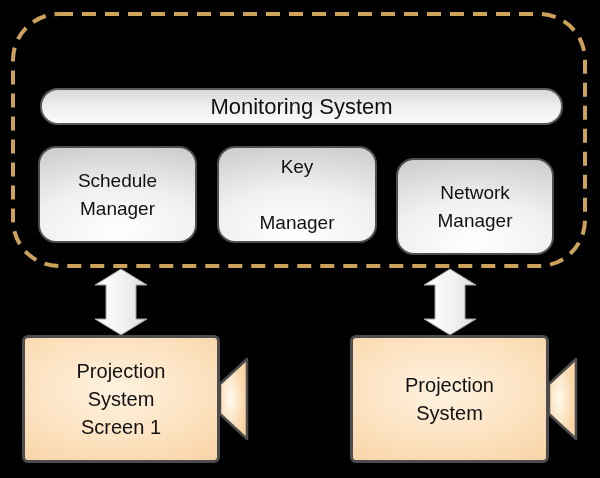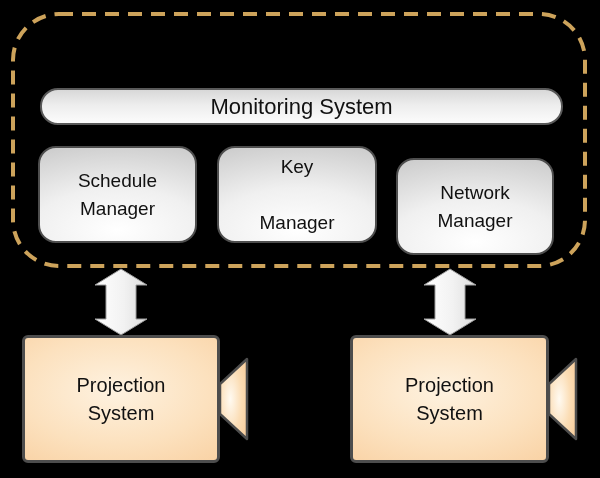--- a/index.html
+++ b/index.html
@@ -120,20 +120,21 @@
         <stop offset="0.55" stop-color="#f2f2f2"></stop>
         <stop offset="1" stop-color="#dddddd"></stop>
       </linearGradient>
     </defs>
     <polygon points="27,1 53,17 42,17 42,51 53,51 27,67 1,51 12,51 12,17 1,17" fill="url(#ag2)" stroke="#9e9e9e" stroke-width="1" stroke-linejoin="round"></polygon>
   </svg>
 
   <div class="abs proj-box proj-1">
     <span class="label-line">Projection</span>
     <span class="label-line">System</span>
+    <span class="label-line">Screen 1</span>
   </div>
 
   <svg class="abs lens lens-1" viewBox="0 0 31 84" xmlns="http://www.w3.org/2000/svg">
     <defs>
       <radialGradient id="cg1" cx="0.38" cy="0.5" r="0.75">
         <stop offset="0" stop-color="#fffaf1"></stop>
         <stop offset="0.55" stop-color="#fbddb5"></stop>
         <stop offset="1" stop-color="#f8cd9c"></stop>
       </radialGradient>
     </defs>

